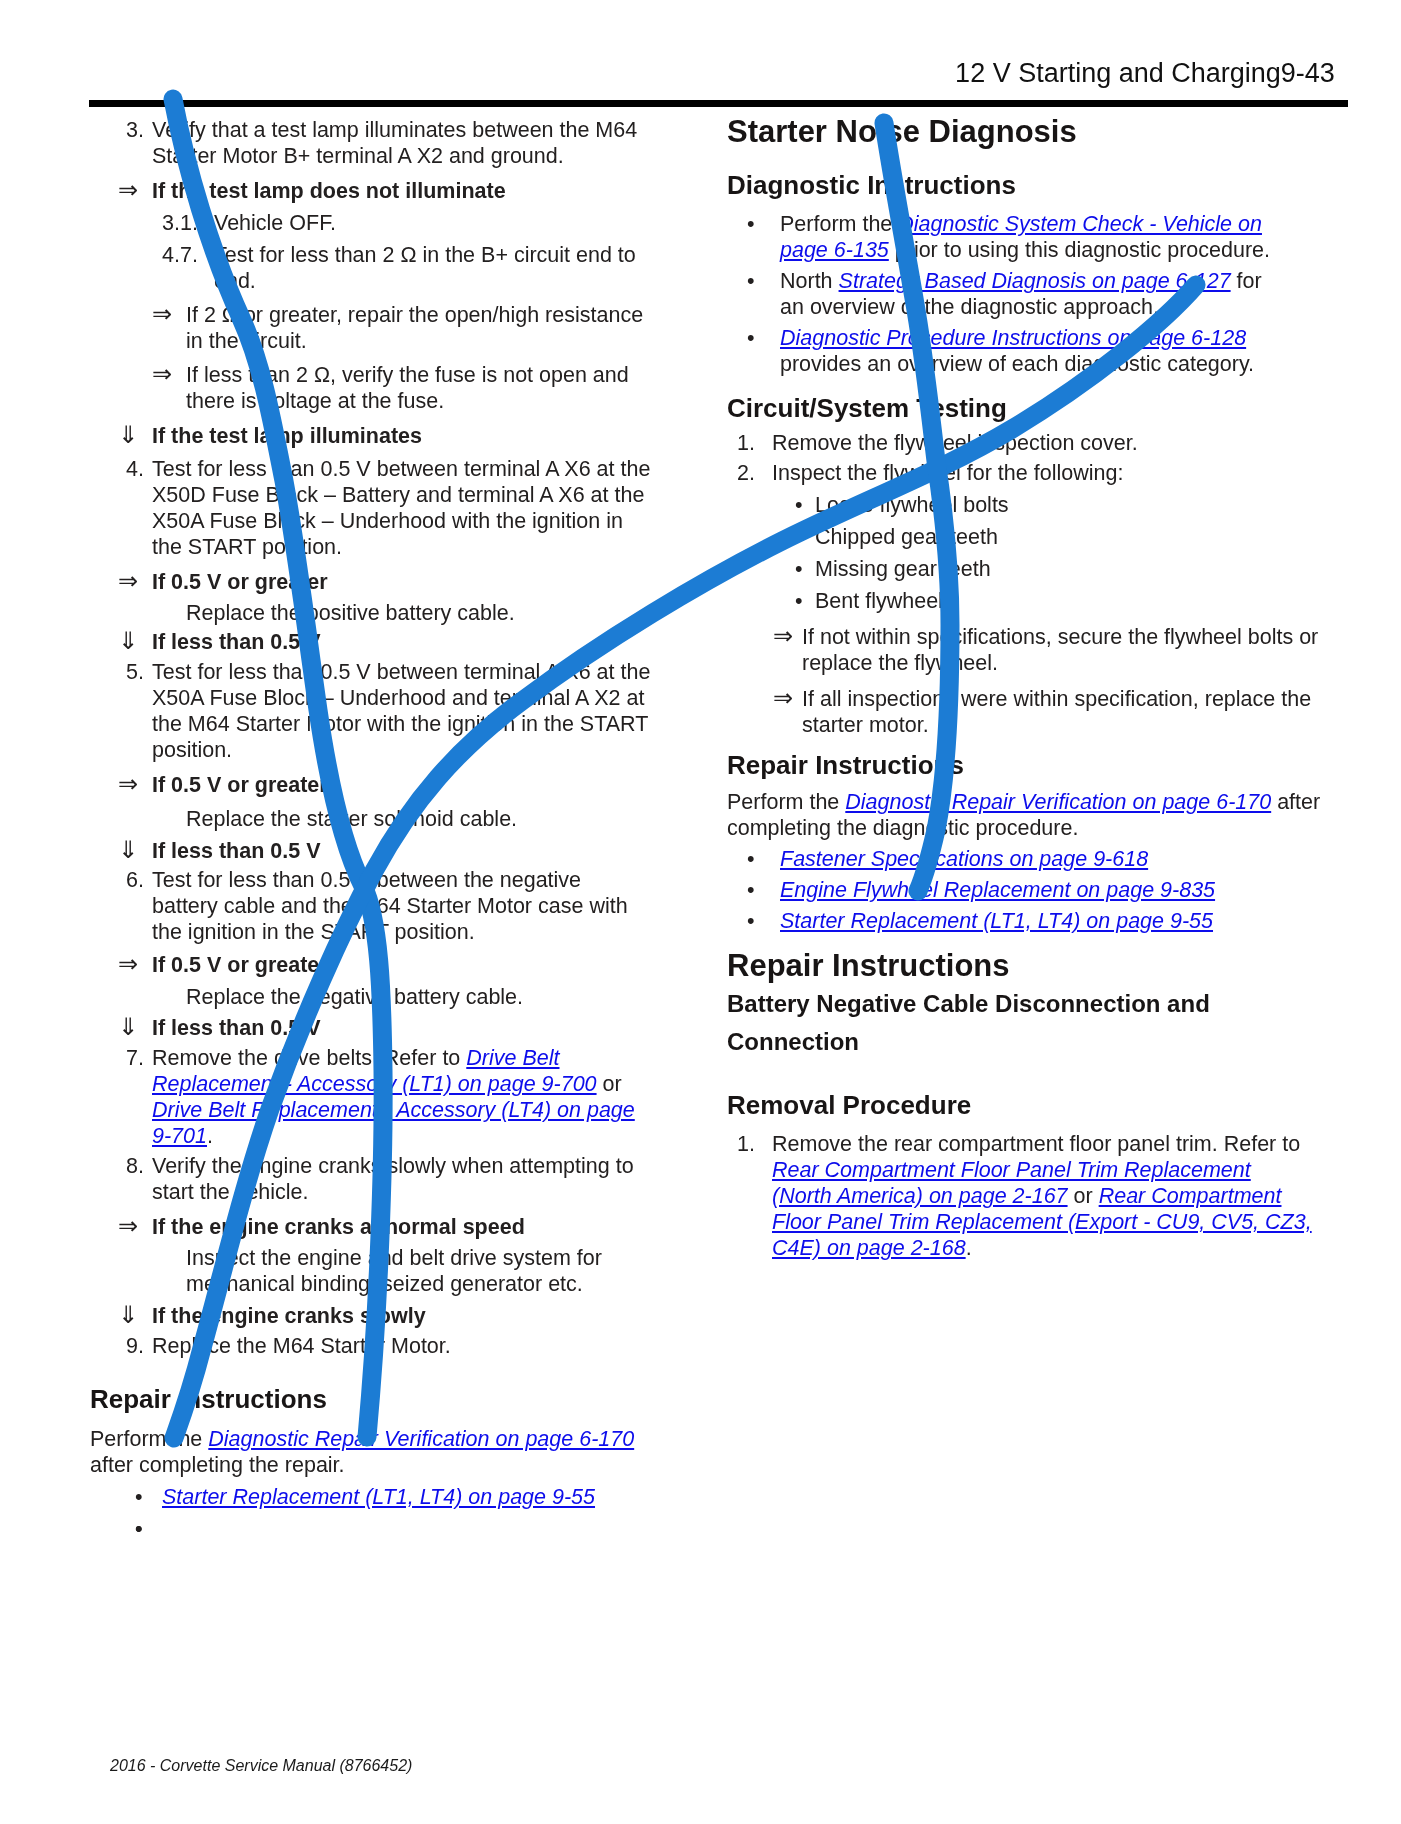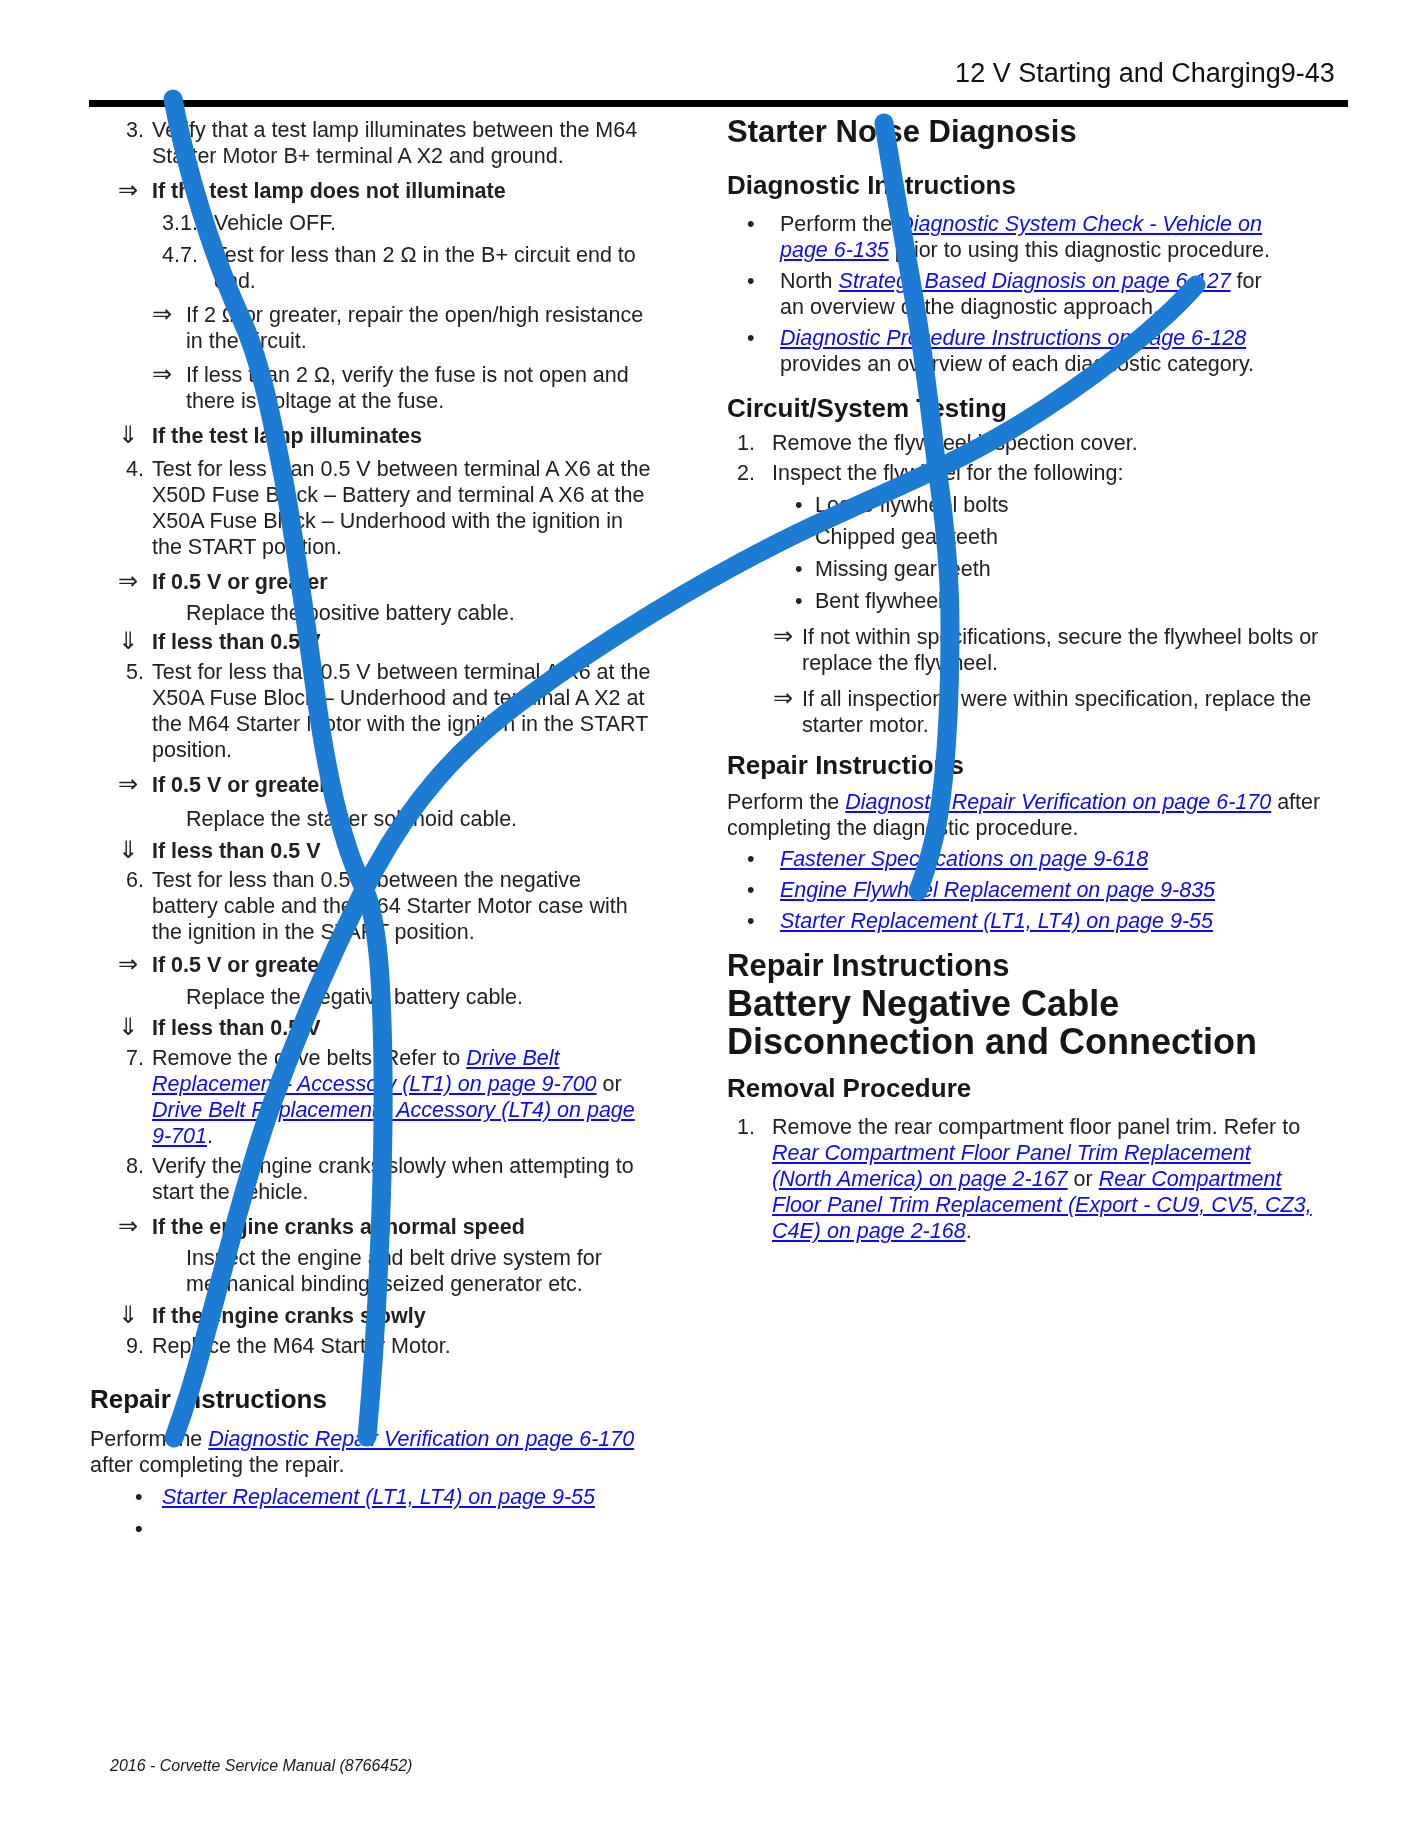--- a/index.html
+++ b/index.html
@@ -25,21 +25,21 @@
   .ncond .arrow { position:absolute; left:62px; top:-1px; font-size:24px; font-family:"DejaVu Sans",sans-serif; }
   .result { padding-left:96px; margin-top:5px; }
   .h2l { font-size:26px; line-height:32px; font-weight:bold; margin-top:24px; color:#181515; }
   .para { margin-top:11px; }
   .lbul { position:relative; padding-left:72px; margin-top:6px; max-width:555px; }
   .lbul .dot { position:absolute; left:45px; }
 
   .h1r { font-size:31px; line-height:36px; font-weight:bold; margin-top:2px; color:#181515; }
   .h2r { font-size:26px; line-height:32px; font-weight:bold; margin-top:19px; color:#181515; }
   .h1b { font-size:31px; line-height:36px; font-weight:bold; margin-top:14px; color:#181515; }
-  .h1s { font-size:36px; line-height:38px; font-weight:bold; margin-top:1px; max-width:575px; color:#181515; }
+  .h1s { font-size:24px; line-height:38px; font-weight:bold; margin-top:1px; max-width:575px; color:#181515; }
   .rstep { position:relative; padding-left:45px; margin-top:8px; max-width:585px; }
   .rstep .num { position:absolute; left:10px; }
   .rbul1 { position:relative; padding-left:53px; margin-top:5px; width:553px; }
   .rbul1 .dot { position:absolute; left:20px; }
   .rbul2 { position:relative; padding-left:88px; margin-top:6px; }
   .rbul2 .dot { position:absolute; left:68px; }
   .rcond { position:relative; padding-left:75px; margin-top:10px; width:605px; }
   .rcond .arrow { position:absolute; left:46px; top:-1px; font-size:24px; font-family:"DejaVu Sans",sans-serif; }
   .rpara { margin-top:8px; max-width:610px; }
 
@@ -219,21 +219,21 @@
 
     <div class="h2r" style="margin-top:11px">Repair Instructions</div>
     <div class="rpara"><span>Perform the </span><a class="xref">Diagnostic Repair Verification on page 6-170</a><span> after completing the diagnostic procedure.</span></div>
 
     <div class="rbul1"><span class="dot">•</span><a class="xref">Fastener Specifications on page 9-618</a></div>
     <div class="rbul1"><span class="dot">•</span><a class="xref">Engine Flywheel Replacement on page 9-835</a></div>
     <div class="rbul1"><span class="dot">•</span><a class="xref">Starter Replacement (LT1, LT4) on page 9-55</a></div>
 
     <div class="h1b">Repair Instructions</div>
     <div class="h1s">Battery Negative Cable Disconnection and Connection</div>
-    <div class="h2r" style="margin-top:11px">Removal Procedure</div>
+    <div class="h2r" style="margin-top:28px">Removal Procedure</div>
 
     <div class="rstep" style="margin-top:10px;max-width:586px">
       <span class="num">1.</span>
       <span><span>Remove the rear compartment floor panel trim. Refer to </span><a class="xref">Rear Compartment Floor Panel Trim Replacement (North America) on page 2-167</a><span> or </span><a class="xref">Rear Compartment Floor Panel Trim Replacement (Export - CU9, CV5, CZ3, C4E) on page 2-168</a><span>.</span></span>
     </div>
   </div>
 
   <div class="footer">2016 - Corvette Service Manual (8766452)</div>
 
   <svg class="ink" width="1401" height="1824" viewBox="0 0 1401 1824">

